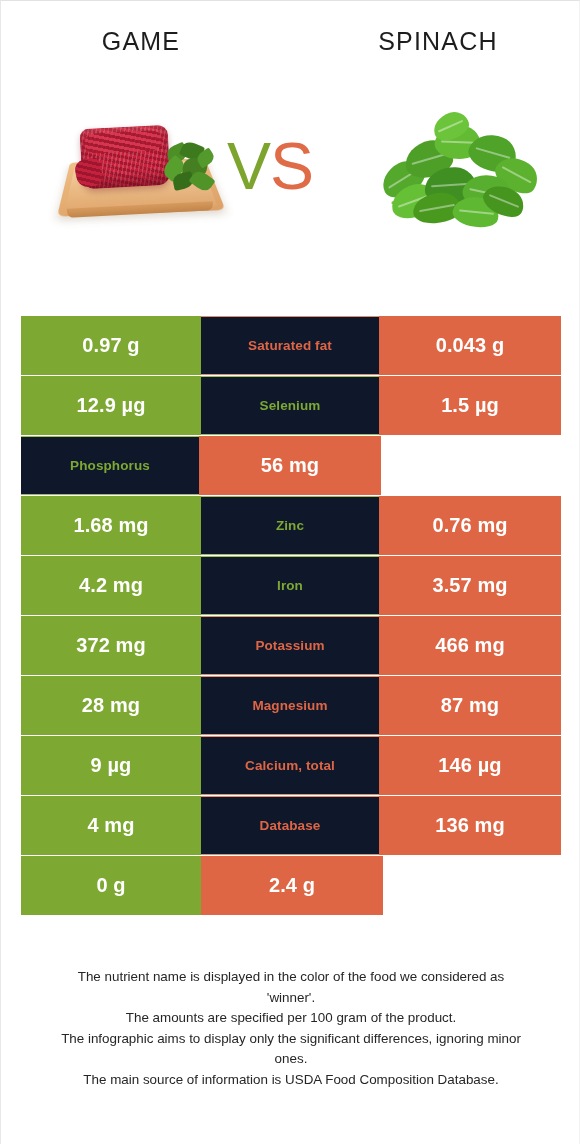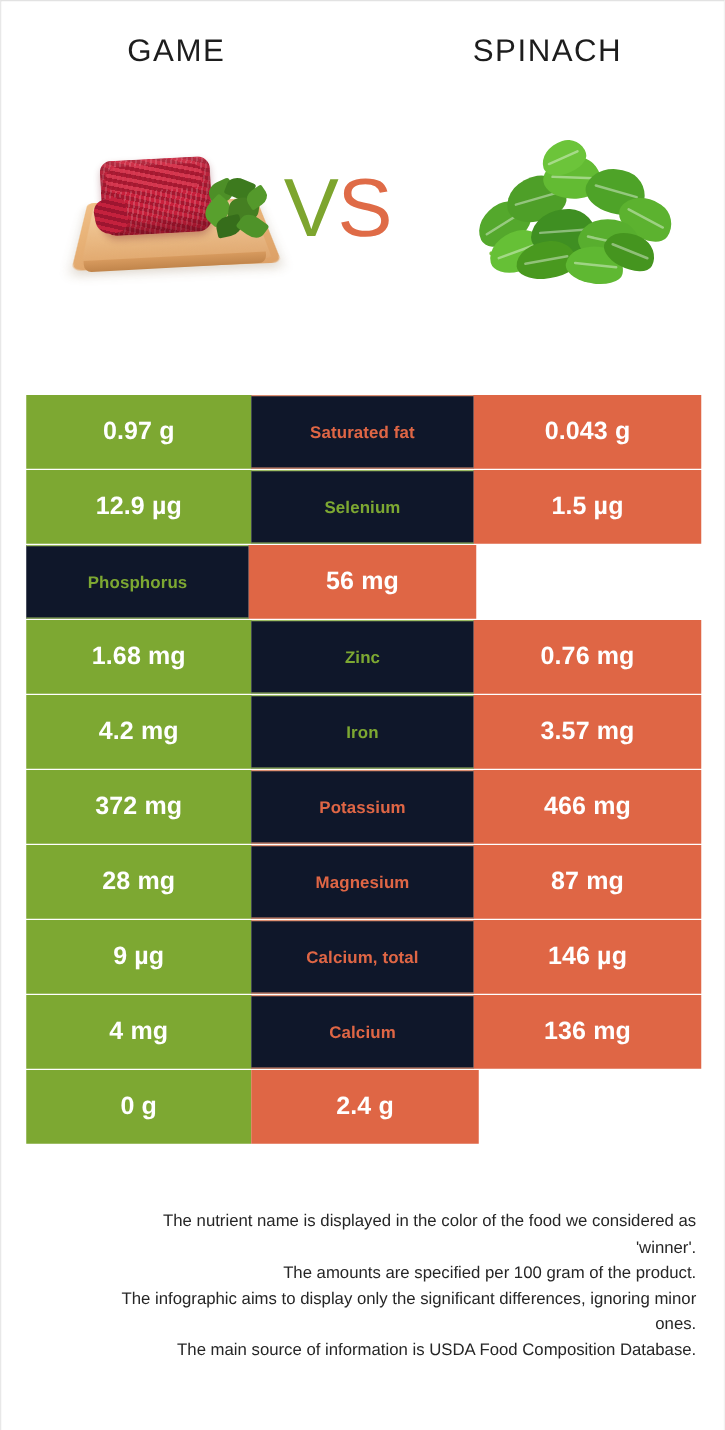--- a/index.html
+++ b/index.html
@@ -221,21 +221,21 @@
   }
   .cell.mid.win-left  { color: #7DA832; border-top: 1px solid #9cbb63; border-bottom: 1px solid #9cbb63; }
   .cell.mid.win-right { color: #DF6645; border-top: 1px solid #dd8f72; border-bottom: 1px solid #dd8f72; }
 
   
   .footer {
     position: absolute;
     top: 966px;
     left: 24px;
     width: 532px;
-    text-align: right;
+    text-align: center;
     font-size: 13.4px;
     line-height: 20.5px;
     color: #262626;
     font-family: "Liberation Sans", sans-serif;
   }
   .footer p { margin: 0; }
 </style>
 </head>
 <body>
 
@@ -322,21 +322,21 @@
         <div class="cell mid win-right">Magnesium</div>
         <div class="cell right">87 mg</div>
       </div>
       <div class="row">
         <div class="cell left">9 µg</div>
         <div class="cell mid win-right">Calcium, total</div>
         <div class="cell right">146 µg</div>
       </div>
       <div class="row">
         <div class="cell left">4 mg</div>
-        <div class="cell mid win-right">Calcium</div>
+        <div class="cell mid win-right">Database</div>
         <div class="cell right">136 mg</div>
       </div>
       <div class="row">
         <div class="cell left">0 g</div>
         <div class="cell right">2.4 g</div>
       </div>
     </div>
 
   <div class="footer">
     <p>The nutrient name is displayed in the color of the food we considered as</p>

